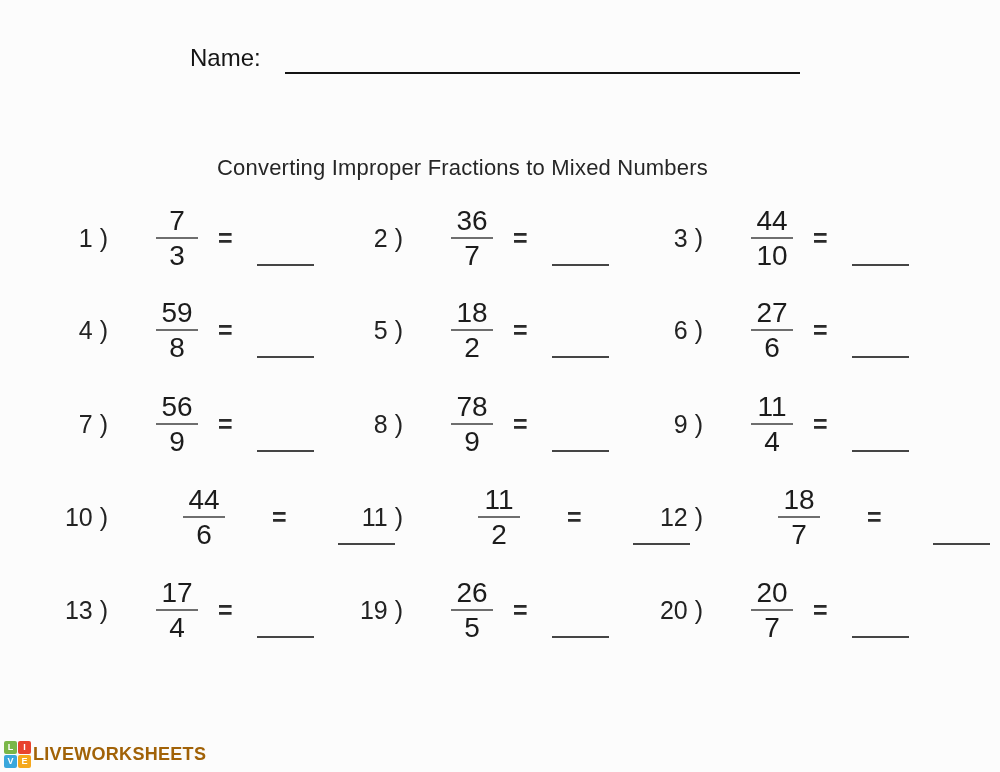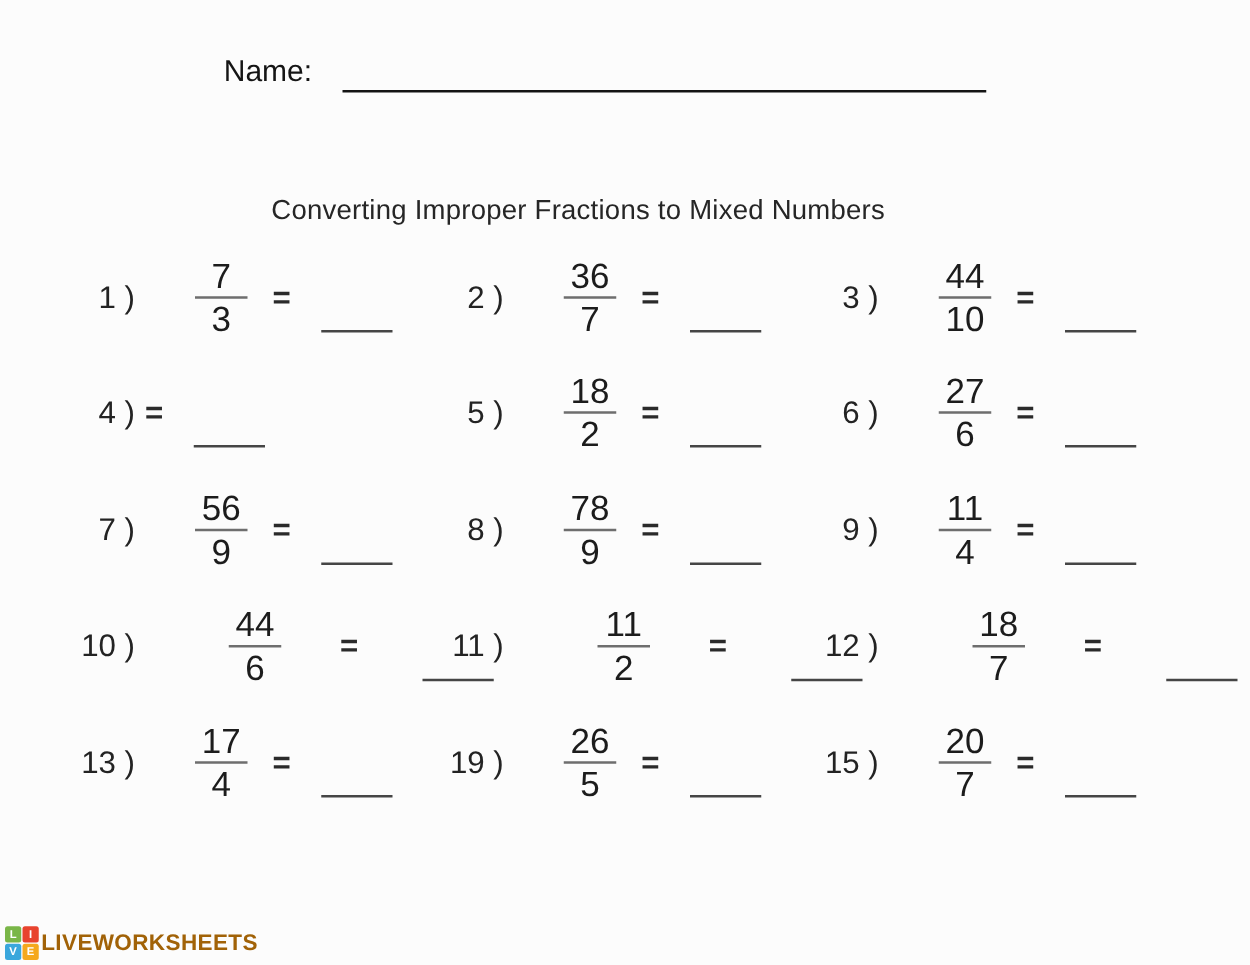--- a/index.html
+++ b/index.html
@@ -9,21 +9,21 @@
     background: #fcfcfc;
     color: #1e1e1e;
     position: relative;
     overflow: hidden;
   }
   .page { position: absolute; inset: 0; background: #fcfcfc; }
 
   
   .name-row {
     position: absolute;
-    top: 44px; left: 179px;
+    top: 44px; left: 190px;
     display: flex;
     align-items: flex-end;
     gap: 24px;
   }
   .name-label { font-size: 24px; color: #151515; padding-bottom: 2px; }
   .name-line {
     display: inline-block;
     width: 515px;
     height: 26px;
     border-bottom: 2px solid #141414;
@@ -185,20 +185,27 @@
       <span class="bar"></span>
       <span class="den">10</span>
     </span>
       </span>
     <span class="eq">=</span>
     <span class="blank"></span>
   </div>
 
   <div class="problem c1 r2">
     <span class="pnum">4 )</span>
+    <span class="frac-slot">
+        <span class="frac">
+      <span class="num">59</span>
+      <span class="bar"></span>
+      <span class="den">8</span>
+    </span>
+      </span>
     <span class="eq">=</span>
     <span class="blank"></span>
   </div>
   <div class="problem c2 r2">
     <span class="pnum">5 )</span>
     <span class="frac-slot">
         <span class="frac">
       <span class="num">18</span>
       <span class="bar"></span>
       <span class="den">2</span>
@@ -312,21 +319,21 @@
         <span class="frac">
       <span class="num">26</span>
       <span class="bar"></span>
       <span class="den">5</span>
     </span>
       </span>
     <span class="eq">=</span>
     <span class="blank"></span>
   </div>
   <div class="problem c3 r5">
-    <span class="pnum">15 )</span>
+    <span class="pnum">20 )</span>
     <span class="frac-slot">
         <span class="frac">
       <span class="num">20</span>
       <span class="bar"></span>
       <span class="den">7</span>
     </span>
       </span>
     <span class="eq">=</span>
     <span class="blank"></span>
   </div>

